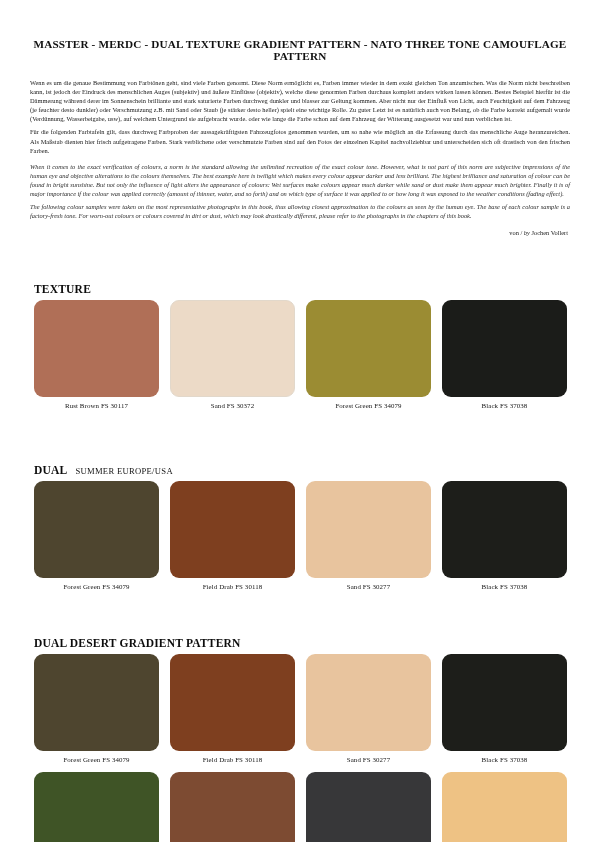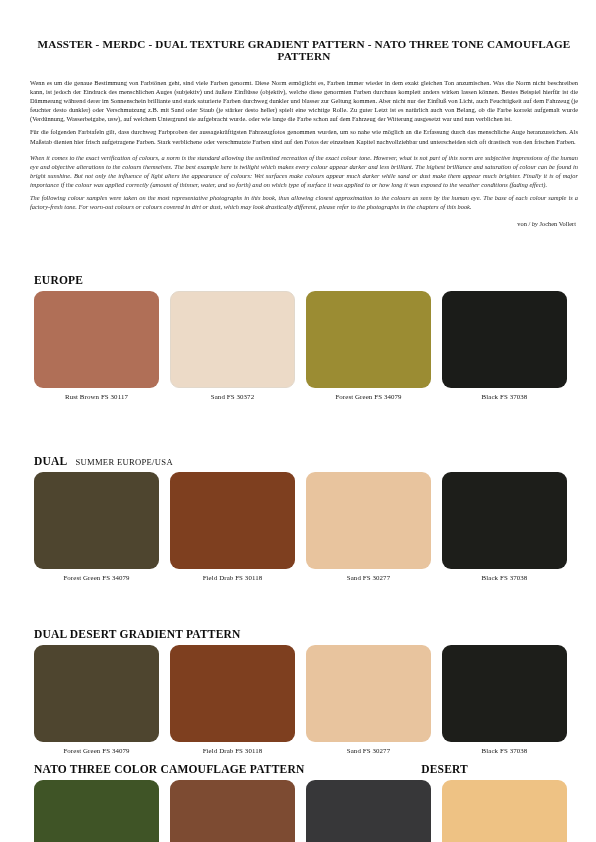--- a/index.html
+++ b/index.html
@@ -14,21 +14,21 @@
     color: #1a1a1a;
     overflow: hidden;
     position: relative;
   }
   .page {
     position: absolute;
     left: 0; top: 0;
     width: 596px;
     height: 842px;
     box-sizing: border-box;
-    padding: 30px 16px 28px 28px;
+    padding: 30px 24px 28px 28px;
   }
   .page-title {
     text-align: center;
     font-family: "Liberation Serif", serif;
     font-weight: bold;
     font-size: 11.2px;
     letter-spacing: 0.15px;
     color: #111;
     margin: 8px 0 16px 0;
   }
@@ -125,21 +125,21 @@
 
   <div class="body-copy italic">
     <p>When it comes to the exact verification of colours, a norm is the standard allowing the unlimited recreation of the exact colour tone. However, what is not part of this norm are subjective impressions of the human eye and objective alterations to the colours themselves. The best example here is twilight which makes every colour appear darker and less brilliant. The highest brilliance and saturation of colour can be found in bright sunshine. But not only the influence of light alters the appearance of colours: Wet surfaces make colours appear much darker while sand or dust make them appear much brighter. Finally it is of major importance if the colour was applied correctly (amount of thinner, water, and so forth) and on which type of surface it was applied to or how long it was exposed to the weather conditions (fading effect).</p>
     <p>The following colour samples were taken on the most representative photographs in this book, thus allowing closest approximation to the colours as seen by the human eye. The base of each colour sample is a factory-fresh tone. For worn-out colours or colours covered in dirt or dust, which may look drastically different, please refer to the photographs in the chapters of this book.</p>
   </div>
 
   <div class="byline"><span>von / </span><span class="em">by</span><span> Jochen Vollert</span></div>
 
   <div class="section">
     <div class="section-head">
-      <span class="section-title">EUROPE</span>
+      <span class="section-title">TEXTURE</span>
       <span class="section-sub"></span>
     </div>
     <div class="swatch-row">
       <div class="swatch-cell">
         <div class="swatch" style="background: rgb(176, 111, 87);"></div>
         <div class="swatch-label">Rust Brown FS 30117</div>
       </div>
       <div class="swatch-cell">
         <div class="swatch light-edge" style="background: rgb(236, 218, 199);"></div>
         <div class="swatch-label">Sand FS 30372</div>
@@ -199,24 +199,20 @@
         <div class="swatch-label">Sand FS 30277</div>
       </div>
       <div class="swatch-cell">
         <div class="swatch" style="background: rgb(29, 30, 26);"></div>
         <div class="swatch-label">Black FS 37038</div>
       </div>
     </div>
   </div>
 
   <div class="section">
-    <div class="section-head-split">
-      <span class="section-title">NATO THREE COLOR CAMOUFLAGE PATTERN</span>
-      <span class="section-title right-title">DESERT</span>
-    </div>
     <div class="swatch-row nato-row">
       <div class="swatch-cell">
         <div class="swatch" style="background: rgb(63, 84, 38);"></div>
         <div class="swatch-label">Green FS 34094</div>
       </div>
       <div class="swatch-cell">
         <div class="swatch" style="background: rgb(125, 75, 50);"></div>
         <div class="swatch-label">Brown FS 30051</div>
       </div>
       <div class="swatch-cell">

